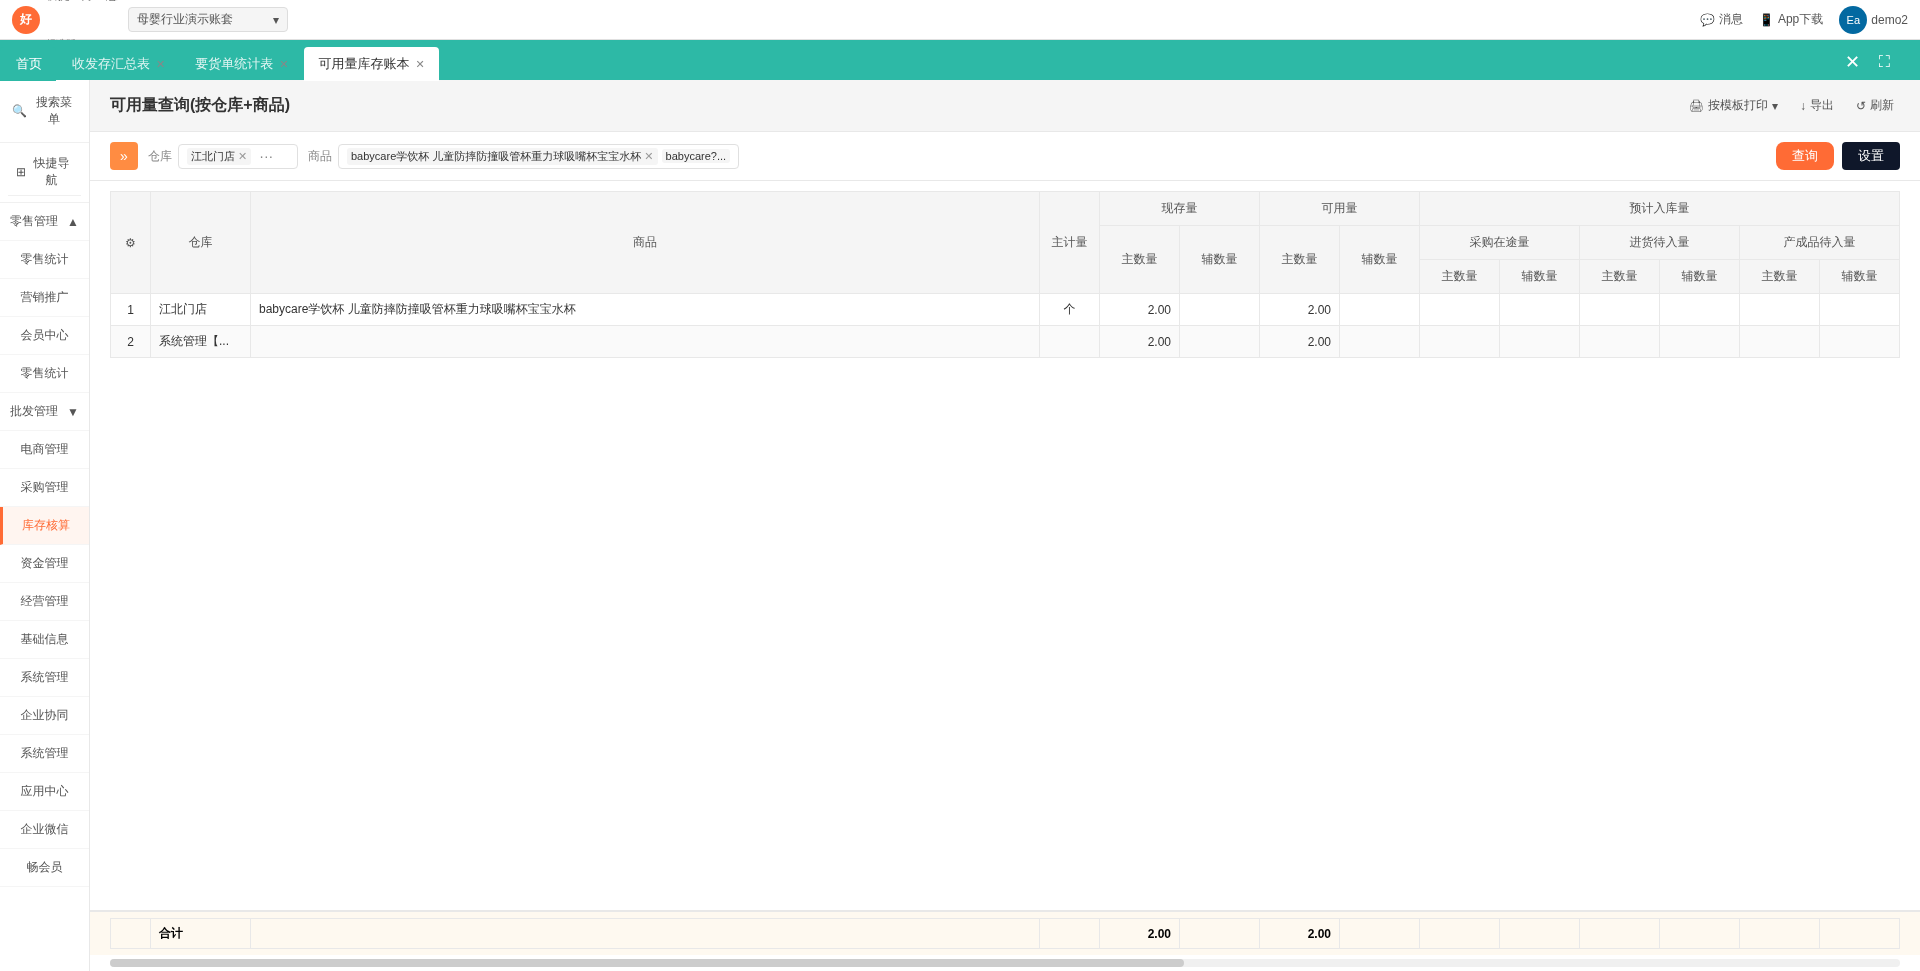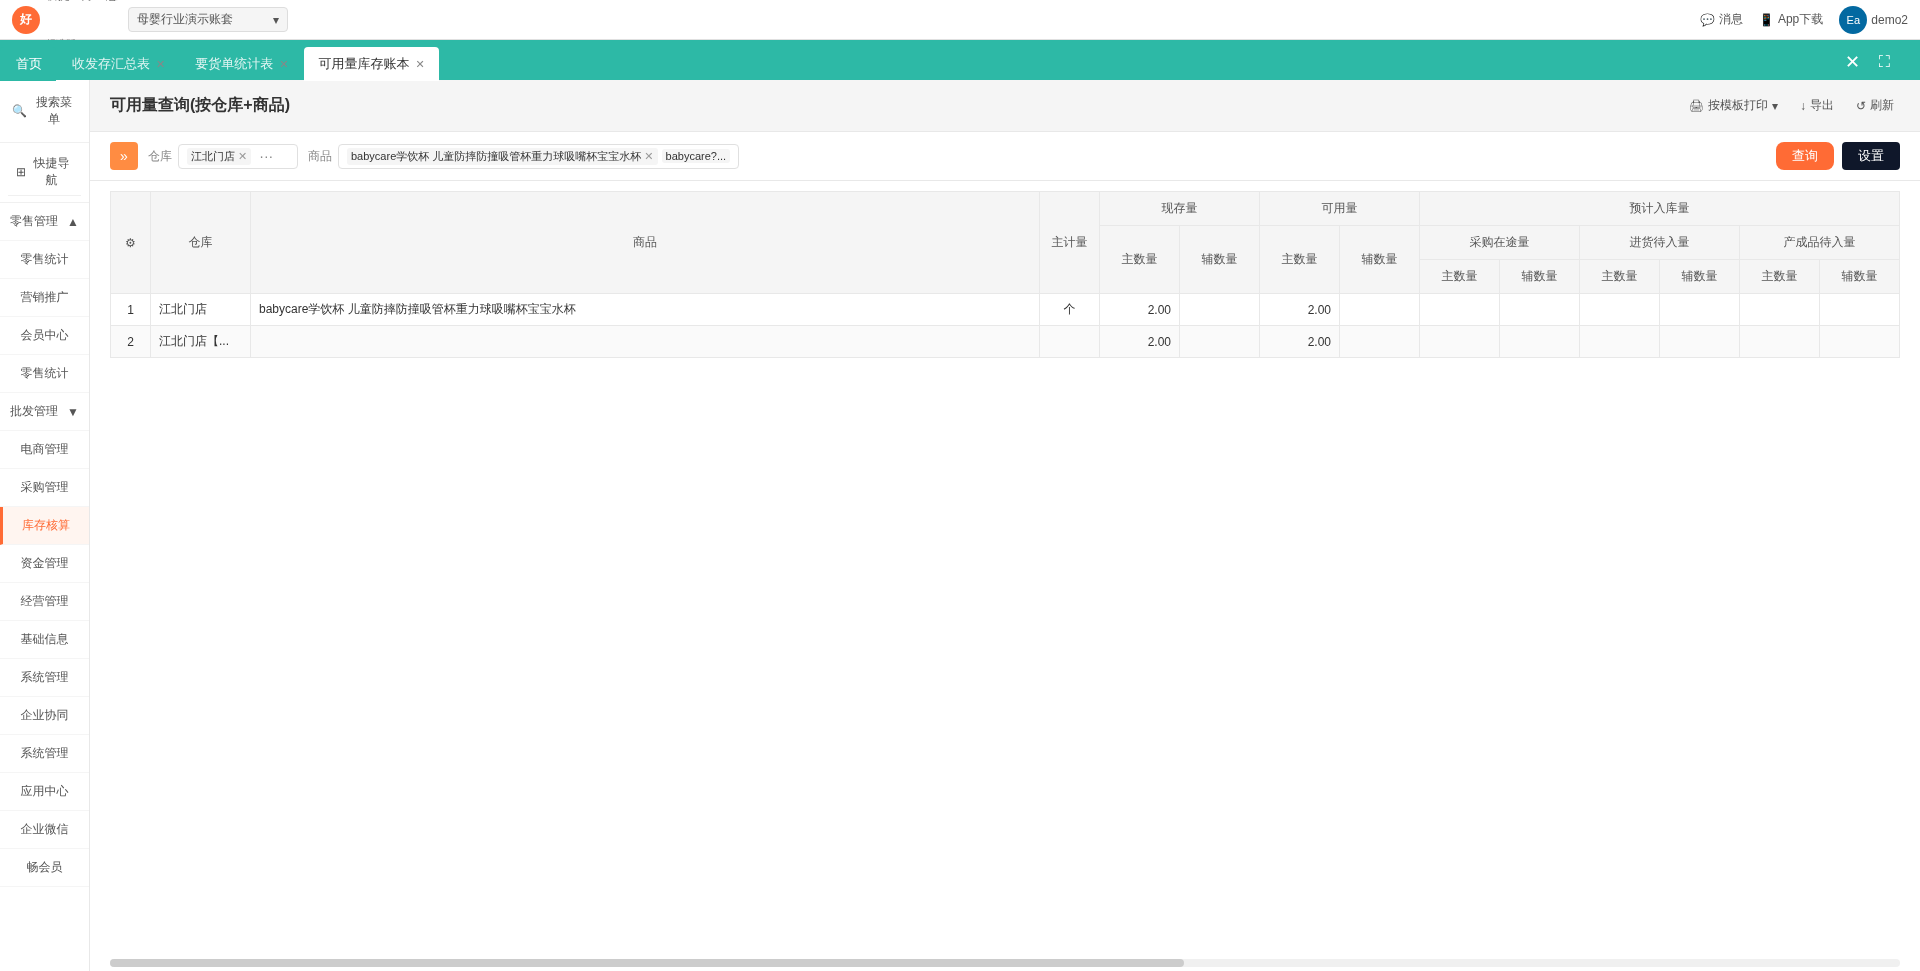--- a/index.html
+++ b/index.html
@@ -395,38 +395,60 @@
       <td style="border:1px solid #e8e8e8; padding:7px 8px; text-align:right;"></td>
       <td style="border:1px solid #e8e8e8; padding:7px 8px; text-align:right;"></td>
       <td style="border:1px solid #e8e8e8; padding:7px 8px; text-align:right;"></td>
       <td style="border:1px solid #e8e8e8; padding:7px 8px; text-align:right;"></td>
       <td style="border:1px solid #e8e8e8; padding:7px 8px; text-align:right;"></td>
       <td style="border:1px solid #e8e8e8; padding:7px 8px; text-align:right;"></td>
       <td style="border:1px solid #e8e8e8; padding:7px 8px; text-align:right;"></td>
     </tr>
             <tr style="background: rgb(250, 250, 250);">
       <td style="border:1px solid #e8e8e8; padding:7px 8px; text-align:center;">2</td>
-      <td style="border:1px solid #e8e8e8; padding:7px 8px; text-align:left;">江北门店【...</td>
+      <td style="border:1px solid #e8e8e8; padding:7px 8px; text-align:left;">系统管理【...</td>
       <td style="border:1px solid #e8e8e8; padding:7px 8px; text-align:left;"></td>
       <td style="border:1px solid #e8e8e8; padding:7px 8px; text-align:center;"></td>
       <td style="border:1px solid #e8e8e8; padding:7px 8px; text-align:right;">2.00</td>
       <td style="border:1px solid #e8e8e8; padding:7px 8px; text-align:right;"></td>
       <td style="border:1px solid #e8e8e8; padding:7px 8px; text-align:right;">2.00</td>
       <td style="border:1px solid #e8e8e8; padding:7px 8px; text-align:right;"></td>
       <td style="border:1px solid #e8e8e8; padding:7px 8px; text-align:right;"></td>
       <td style="border:1px solid #e8e8e8; padding:7px 8px; text-align:right;"></td>
       <td style="border:1px solid #e8e8e8; padding:7px 8px; text-align:right;"></td>
       <td style="border:1px solid #e8e8e8; padding:7px 8px; text-align:right;"></td>
       <td style="border:1px solid #e8e8e8; padding:7px 8px; text-align:right;"></td>
       <td style="border:1px solid #e8e8e8; padding:7px 8px; text-align:right;"></td>
     </tr>
           </tbody>
       </table>
     </div>
 
+    <div class="table-footer">
+      <table style="width:100%; border-collapse:collapse; font-size:12px;">
+        <tbody>
+            <tr class="sum-row">
+          <td style="width:40px; border:1px solid #e8e8e8; padding:6px 8px; text-align:center; background:#fef9f0;"></td>
+          <td style="width:100px; border:1px solid #e8e8e8; padding:6px 8px; text-align:left; background:#fef9f0; font-weight:bold;">合计</td>
+          <td style="border:1px solid #e8e8e8; padding:6px 8px; background:#fef9f0;"></td>
+          <td style="width:60px; border:1px solid #e8e8e8; padding:6px 8px; background:#fef9f0;"></td>
+          <td style="width:80px; border:1px solid #e8e8e8; padding:6px 8px; text-align:right; background:#fef9f0; font-weight:bold;">2.00</td>
+          <td style="width:80px; border:1px solid #e8e8e8; padding:6px 8px; background:#fef9f0;"></td>
+          <td style="width:80px; border:1px solid #e8e8e8; padding:6px 8px; text-align:right; background:#fef9f0; font-weight:bold;">2.00</td>
+          <td style="width:80px; border:1px solid #e8e8e8; padding:6px 8px; background:#fef9f0;"></td>
+          <td style="width:80px; border:1px solid #e8e8e8; padding:6px 8px; background:#fef9f0;"></td>
+          <td style="width:80px; border:1px solid #e8e8e8; padding:6px 8px; background:#fef9f0;"></td>
+          <td style="width:80px; border:1px solid #e8e8e8; padding:6px 8px; background:#fef9f0;"></td>
+          <td style="width:80px; border:1px solid #e8e8e8; padding:6px 8px; background:#fef9f0;"></td>
+          <td style="width:80px; border:1px solid #e8e8e8; padding:6px 8px; background:#fef9f0;"></td>
+          <td style="width:80px; border:1px solid #e8e8e8; padding:6px 8px; background:#fef9f0;"></td>
+        </tr>
+      </tbody>
+        </table>
+    </div>
 
     <div class="scrollbar-area">
       <div class="fake-scrollbar">
         <div class="fake-scrollbar-thumb"></div>
       </div>
     </div>
 
   </div>
 </div>
 

